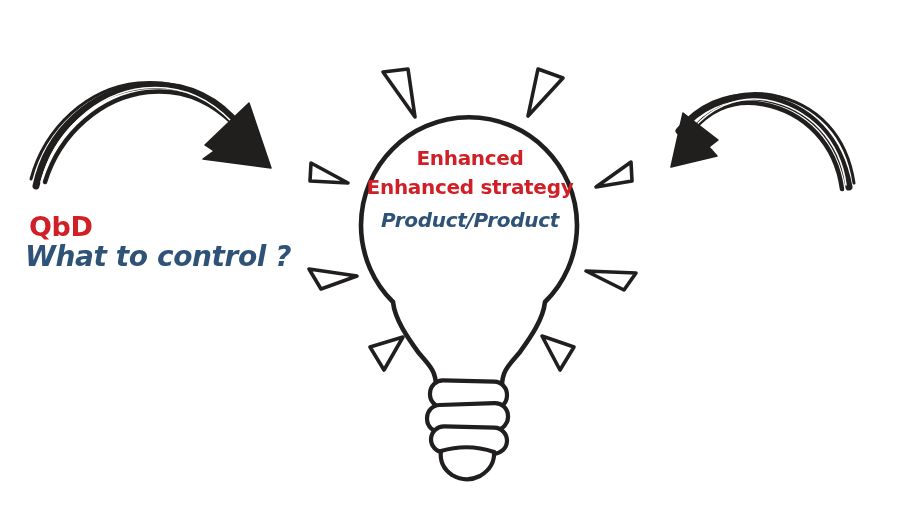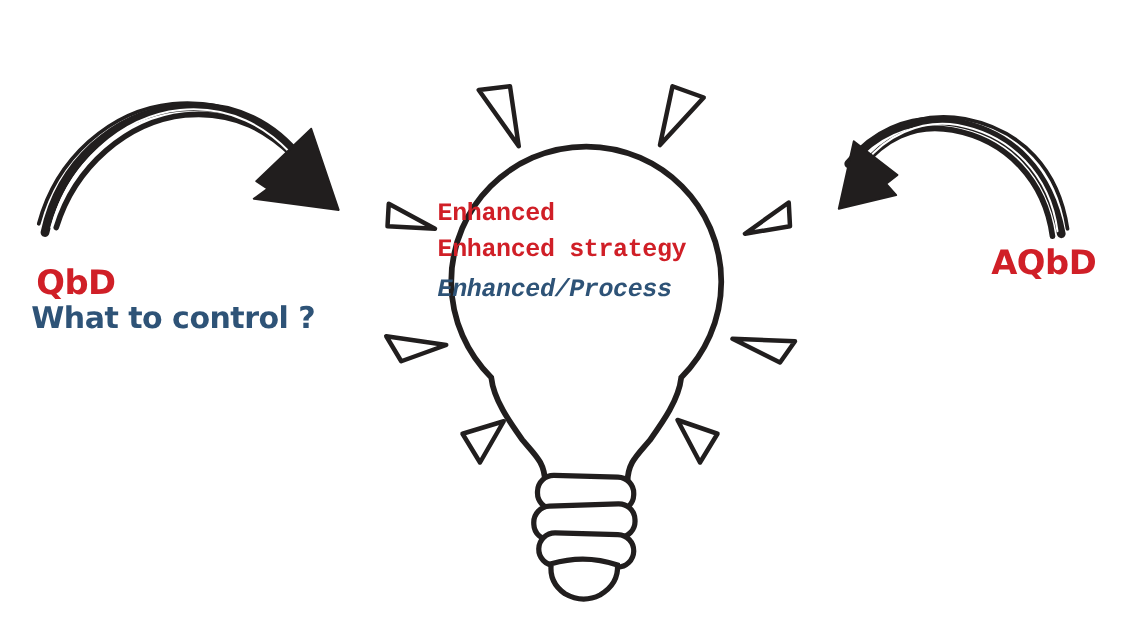--- a/index.html
+++ b/index.html
@@ -37,35 +37,35 @@
     white-space: nowrap;
     letter-spacing: -0.4px;
   }
   .acronym {
     color: var(--red);
     font-size: 27px;
     font-weight: 700;
   }
   .question {
     color: var(--blue);
-    font-size: 24px;
+    font-size: 28px;
     font-weight: 700;
+    font-style: italic;
   }
   .qbd   { left: 29px;  top: 211px; }
   .q-left{ left: 25px;  top: 240px; }
   .aqbd  { left: 793px; top: 195px; }
   .q-right{ left: 670px; top: 240px; }
 
   .bulb-text {
     position: absolute;
     left: 350px;
-    top: 157px;
+    top: 144px;
     width: 240px;
-    text-align: left;
-    font-family: Liberation Mono, monospace;
+    text-align: center;
   }
   .bulb-title {
     color: var(--red);
     font-size: 20px;
     font-weight: 700;
     line-height: 29px;
     letter-spacing: -0.3px;
   }
   .bulb-subtitle {
     color: var(--blue);
@@ -124,22 +124,21 @@
       <rect class="ring" x="427" y="404" width="81" height="27" rx="13" transform="rotate(-2 468 417)"></rect>
       <rect class="ring" x="431" y="427" width="76" height="26" rx="13" transform="rotate(1.5 469 440)"></rect>
       <path class="ring" d="M 441,451 Q 468,443 494,452 Q 495,467 480,476 Q 466,483 452,475 Q 439,466 441,451 Z"></path>
     </g>
   </svg>
 
   <div class="label acronym qbd">QbD</div>
 
   <div class="label question q-left">What to control ?</div>
 
-  <div class="label acronym aqbd">AQbD</div>
 
 
   <div class="bulb-text">
     <div class="bulb-title">Enhanced</div>
     <div class="bulb-title">Enhanced strategy</div>
-    <div class="bulb-subtitle">Enhanced/Process</div>
+    <div class="bulb-subtitle">Product/Product</div>
   </div>
 
 </div>
 
 </body></html>

